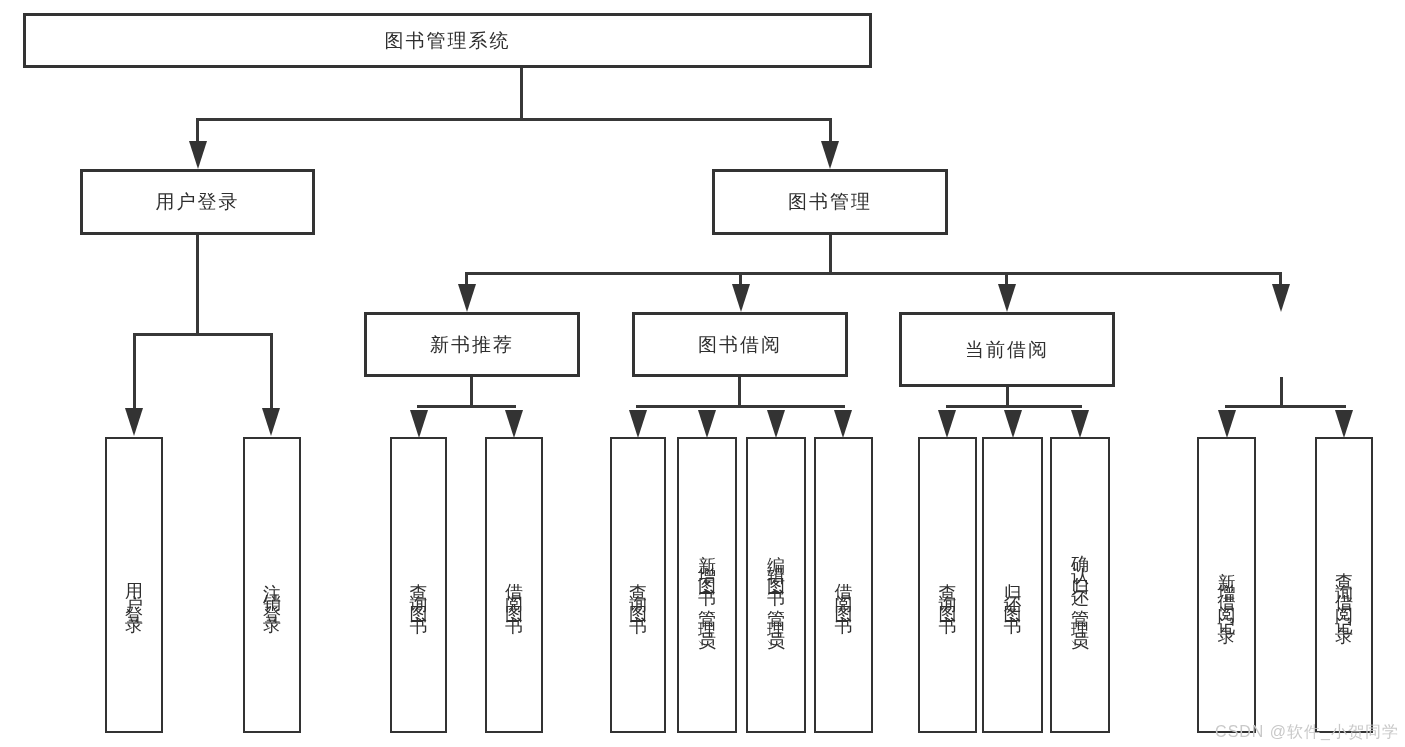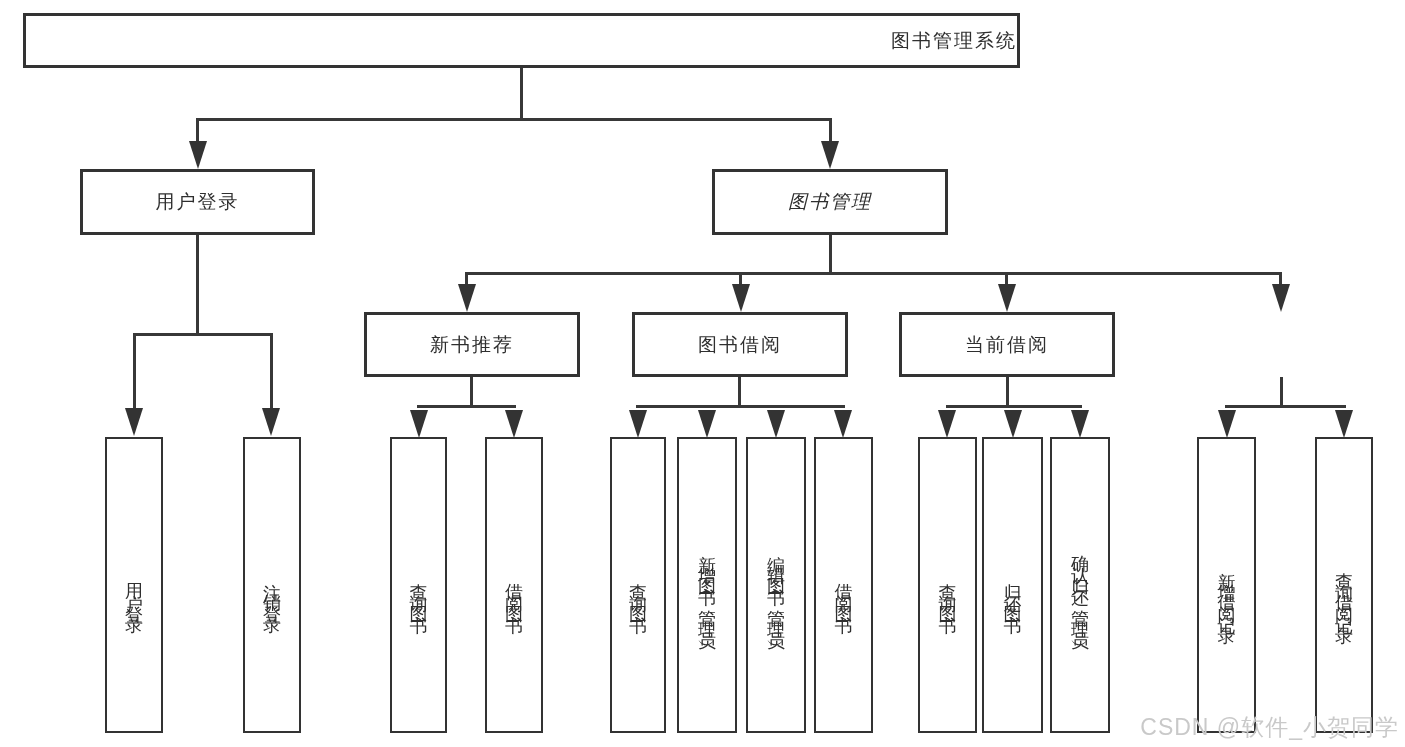--- a/index.html
+++ b/index.html
@@ -46,47 +46,47 @@
     width:0;height:0;
     border-left:9px solid transparent;
     border-right:9px solid transparent;
     border-top:28px solid #333333;
     z-index:1;
   }
   .watermark{
     position:absolute;
     right:6px;
     bottom:4px;
-    font-size:23px;
+    font-size:16px;
     color:#c9c9c9;
     letter-spacing:1px;
     z-index:5;
     white-space:nowrap;
   }
 </style>
 </head>
 <body>
 
 <div id="stage">
 
-  <div class="box" style="left:23px;top:13px;width:997px;height:55px;justify-content:flex-end;">
+  <div class="box" style="left:23px;top:13px;width:849px;height:55px;">
     <span>图书管理系统</span>
   </div>
 
   <div class="vline" style="left:520px;top:66px;width:3px;height:53px;"></div>
   <div class="hline" style="left:196px;top:118px;width:636px;height:3px;"></div>
   <div class="vline" style="left:196px;top:118px;width:3px;height:25px;"></div>
   <div class="vline" style="left:829px;top:118px;width:3px;height:25px;"></div>
   <div class="arrow" style="left:189px;top:141px;"></div>
   <div class="arrow" style="left:821px;top:141px;"></div>
 
   <div class="box" style="left:80px;top:169px;width:235px;height:66px;">
     <span>用户登录</span>
   </div>
-  <div class="box" style="left:712px;top:169px;width:236px;height:66px;font-style:italic;">
+  <div class="box" style="left:712px;top:169px;width:236px;height:66px;">
     <span>图书管理</span>
   </div>
 
   <div class="vline" style="left:196px;top:233px;width:3px;height:103px;"></div>
   <div class="hline" style="left:133px;top:333px;width:140px;height:3px;"></div>
   <div class="vline" style="left:133px;top:333px;width:3px;height:77px;"></div>
   <div class="vline" style="left:270px;top:333px;width:3px;height:77px;"></div>
   <div class="arrow" style="left:125px;top:408px;"></div>
   <div class="arrow" style="left:262px;top:408px;"></div>
 
@@ -100,21 +100,21 @@
   <div class="arrow" style="left:732px;top:284px;"></div>
   <div class="arrow" style="left:998px;top:284px;"></div>
   <div class="arrow" style="left:1272px;top:284px;"></div>
 
   <div class="box" style="left:632px;top:312px;width:216px;height:65px;">
     <span>图书借阅</span>
   </div>
   <div class="box" style="left:364px;top:312px;width:216px;height:65px;">
     <span>新书推荐</span>
   </div>
-  <div class="box" style="left:899px;top:312px;width:216px;height:65px;">
+  <div class="box" style="left:899px;top:312px;width:216px;height:75px;">
     <span>当前借阅</span>
   </div>
 
   <div class="vline" style="left:470px;top:377px;width:3px;height:30px;"></div>
   <div class="hline" style="left:417px;top:405px;width:99px;height:3px;"></div>
   <div class="arrow" style="left:410px;top:410px;"></div>
   <div class="arrow" style="left:505px;top:410px;"></div>
 
   <div class="vline" style="left:738px;top:377px;width:3px;height:30px;"></div>
   <div class="hline" style="left:636px;top:405px;width:209px;height:3px;"></div>

